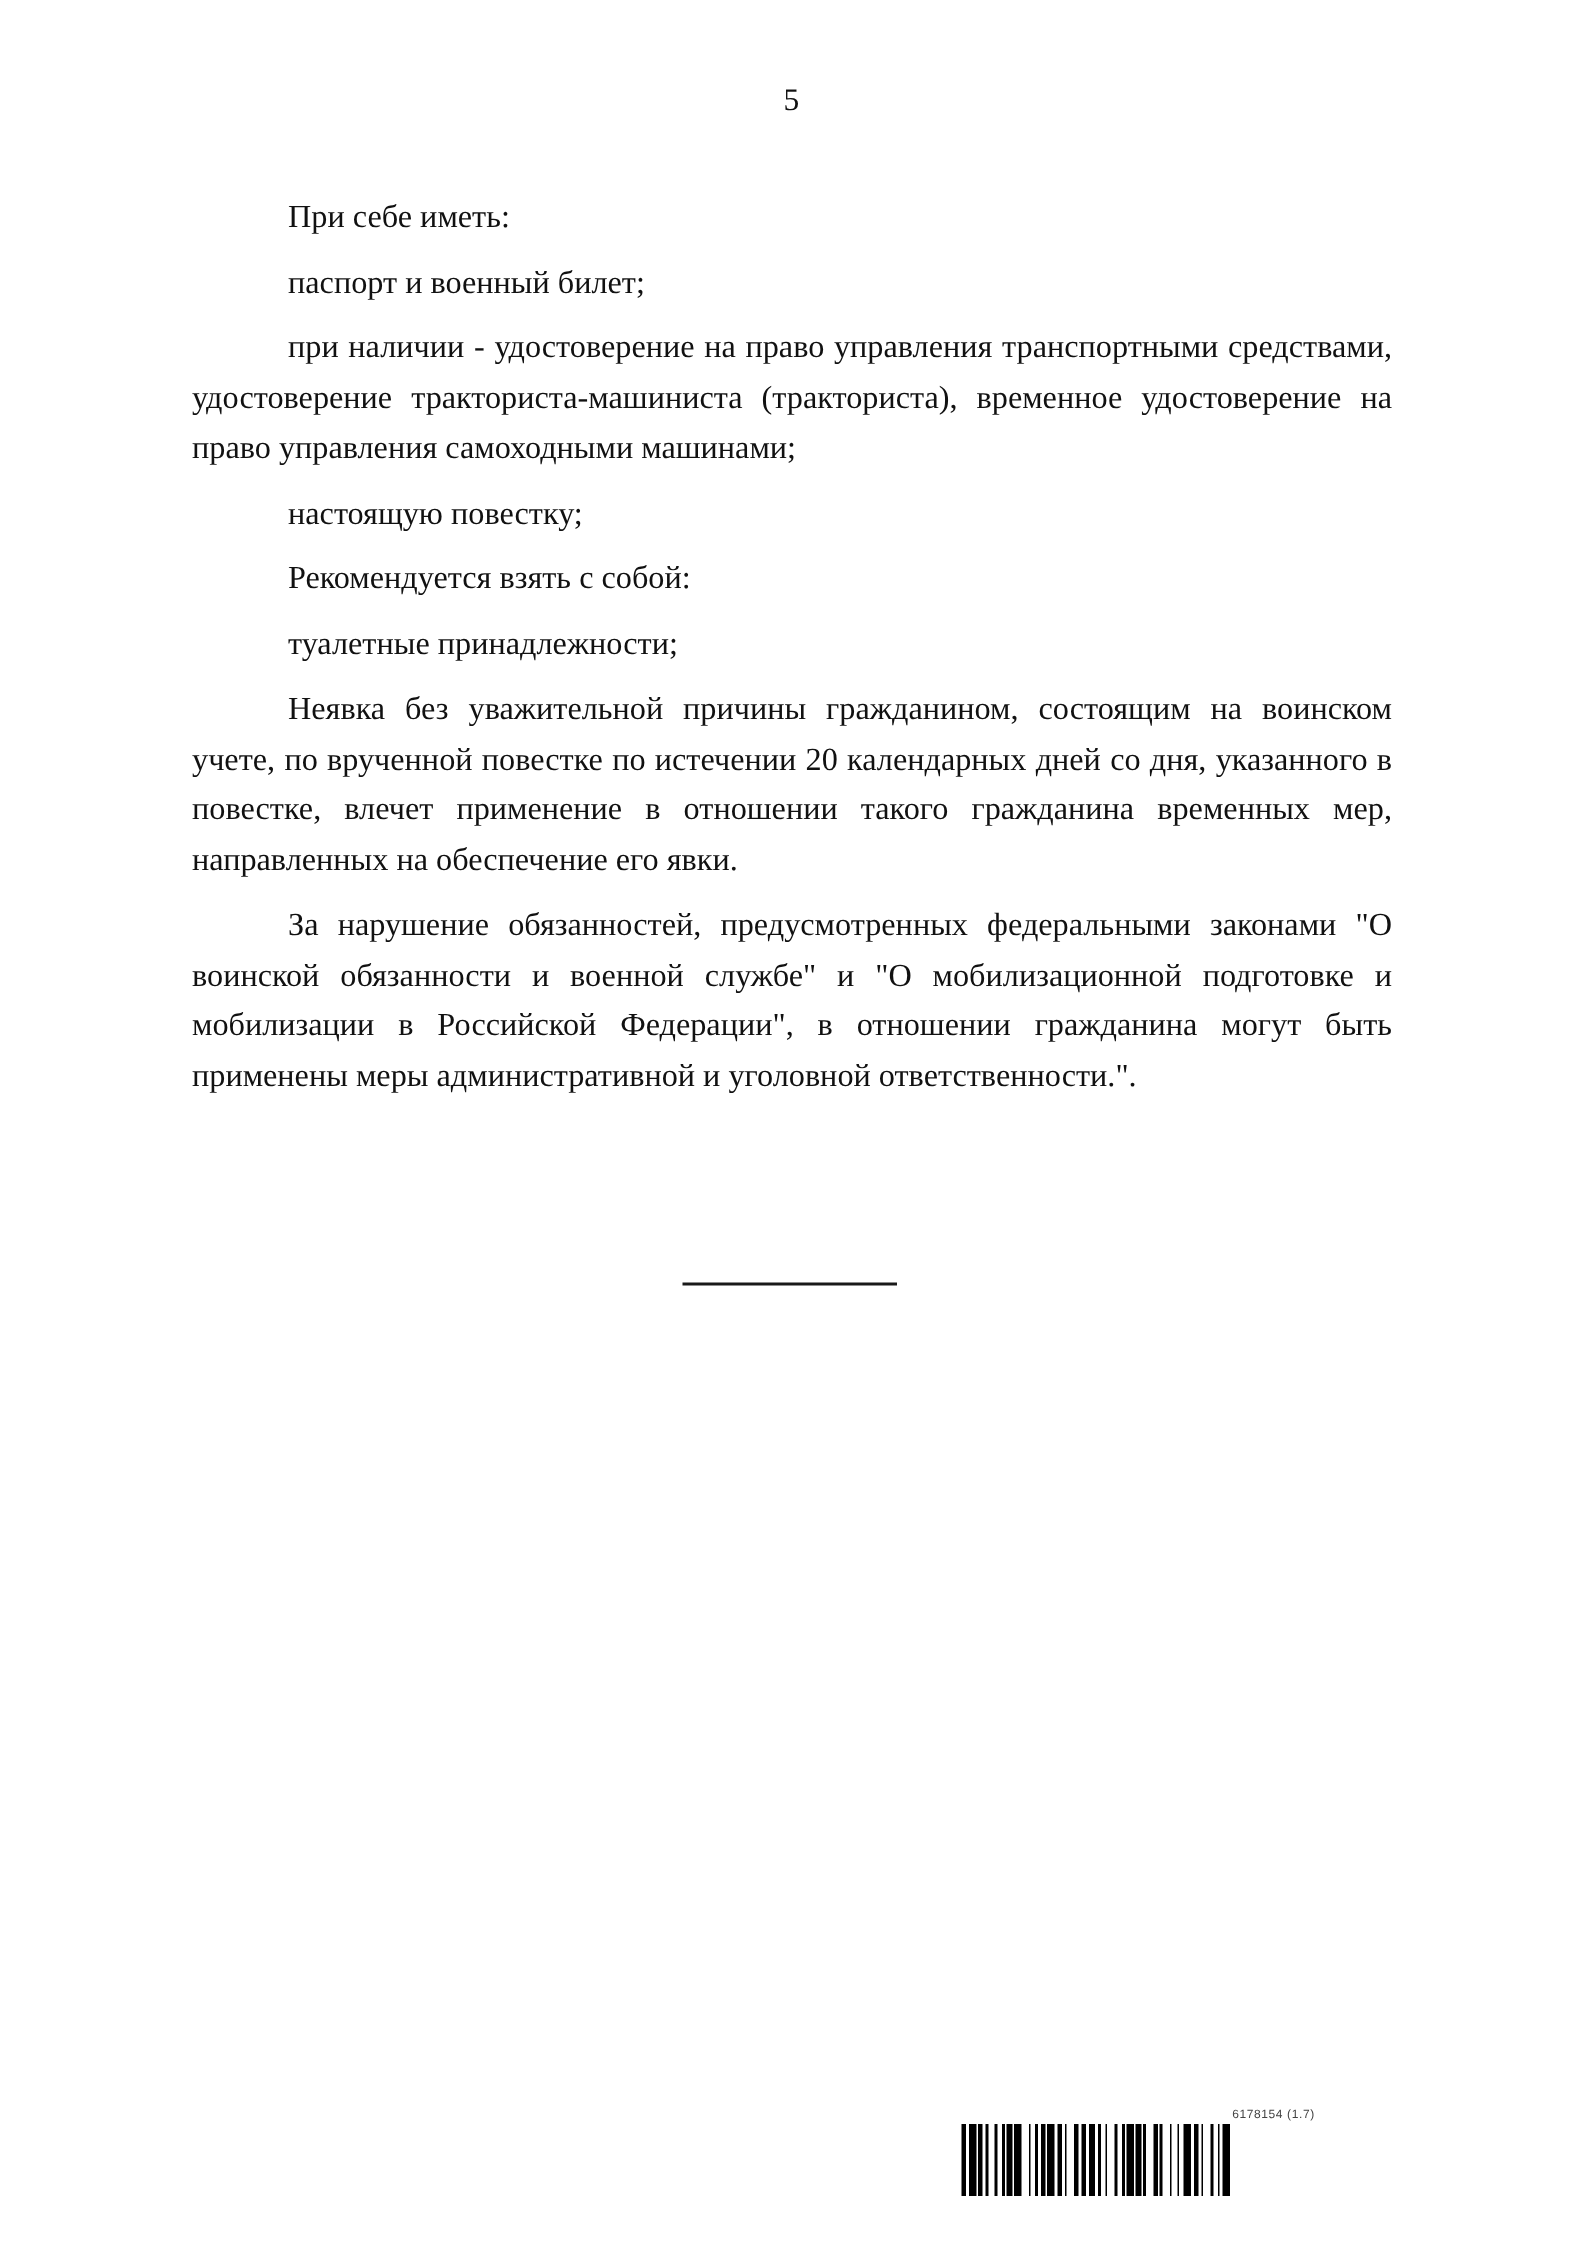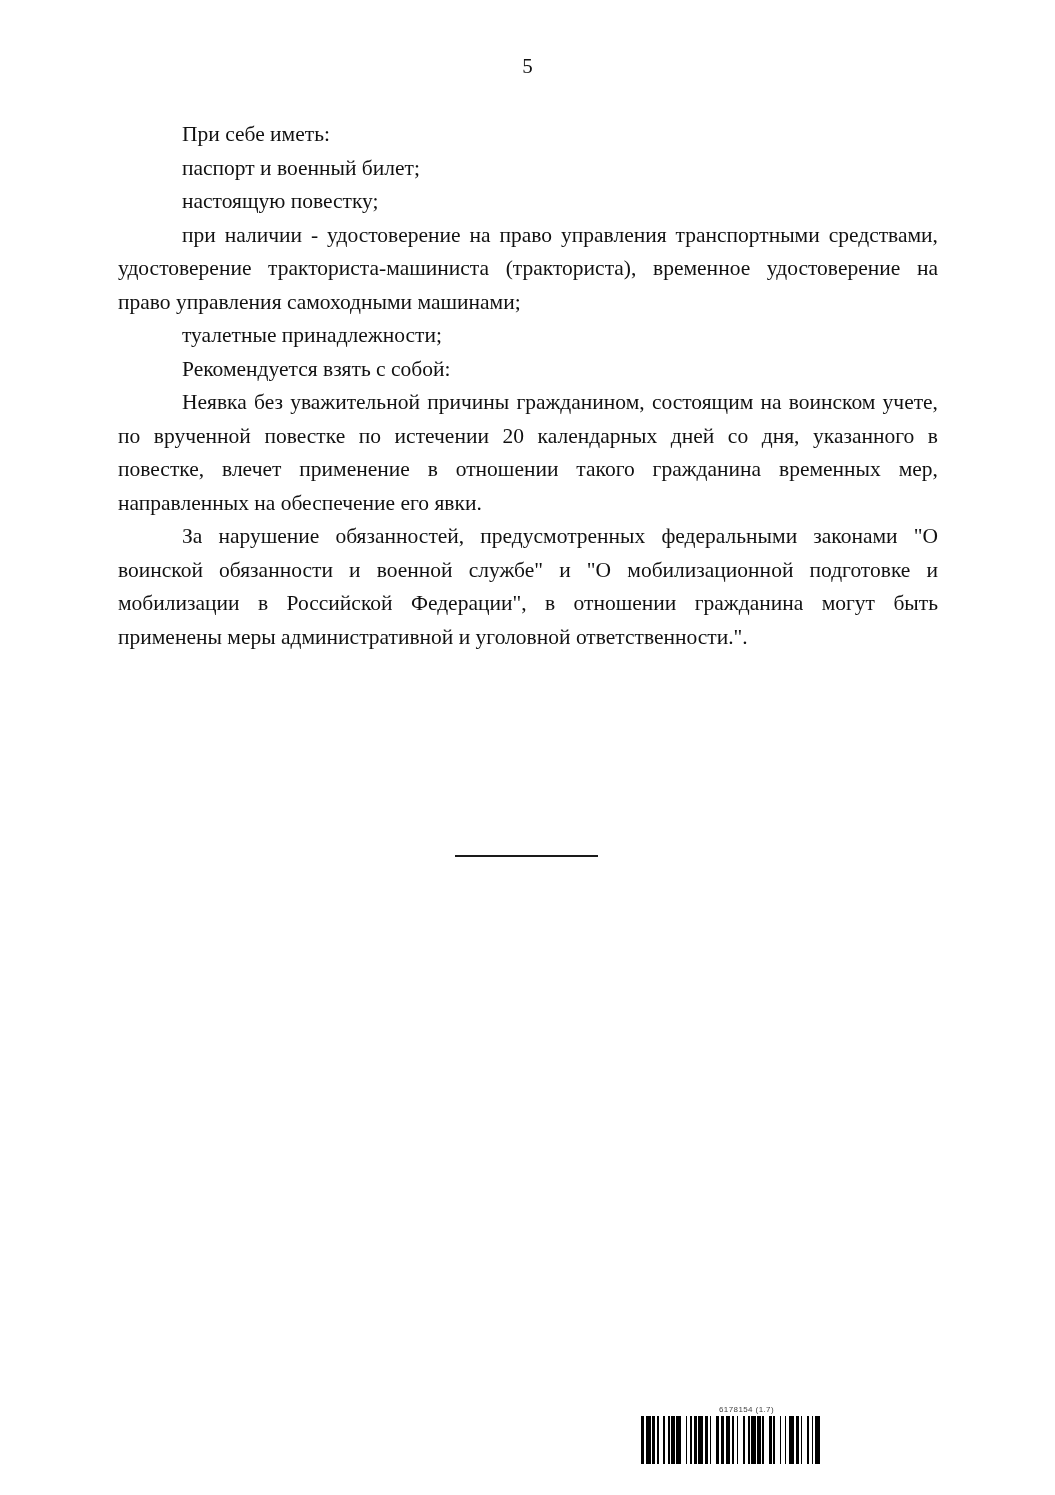--- a/index.html
+++ b/index.html
@@ -31,21 +31,21 @@
     position: absolute;
     top: 118px;
     left: 118px;
     width: 820px;
     font-size: 21.5px;
     line-height: 33.5px;
     text-align: justify;
     color: #111111;
   }
   .body-text p {
-    margin: 0;
+    margin: 10px;
     text-indent: 64px;
     text-align: justify;
     text-justify: inter-word;
   }
   
   .body-text p::after {
     content: "";
     display: inline-block;
     width: 100%;
   }
@@ -63,20 +63,21 @@
   .barcode-wrap {
     position: absolute;
     left: 641px;
     top: 1405px;
     width: 360px;
   }
   .barcode-label {
     font-family: "Liberation Sans", sans-serif;
     font-size: 8px;
     color: #444444;
+    text-align: center;
     letter-spacing: 0.4px;
     margin-bottom: 2px;
     width: 260px;
     margin-left: 78px;
   }
   .barcode {
     height: 48px;
     width: 360px;
     display: flex;
     align-items: stretch;
@@ -90,24 +91,24 @@
 </head>
 <body>
 
 <div class="page">
 
   <div class="page-number">5</div>
 
   <div class="body-text">
     <p class="no-justify">При себе иметь:</p>
     <p class="no-justify">паспорт и военный билет;</p>
+    <p class="no-justify">при наличии - удостоверение на право управления транспортными средствами, удостоверение тракториста-машиниста (тракториста), временное удостоверение на право управления самоходными машинами;</p>
     <p class="no-justify">настоящую повестку;</p>
-    <p class="no-justify">при наличии - удостоверение на право управления транспортными средствами, удостоверение тракториста-машиниста (тракториста), временное удостоверение на право управления самоходными машинами;</p>
+    <p class="no-justify">Рекомендуется взять с собой:</p>
     <p class="no-justify">туалетные принадлежности;</p>
-    <p class="no-justify">Рекомендуется взять с собой:</p>
     <p class="no-justify">Неявка без уважительной причины гражданином, состоящим на воинском учете, по врученной повестке по истечении 20 календарных дней со дня, указанного в повестке, влечет применение в отношении такого гражданина временных мер, направленных на обеспечение его явки.</p>
     <p class="no-justify">За нарушение обязанностей, предусмотренных федеральными законами "О воинской обязанности и военной службе" и "О мобилизационной подготовке и мобилизации в Российской Федерации", в отношении гражданина могут быть применены меры административной и уголовной ответственности.".</p>
   </div>
 
   <div class="divider"></div>
 
   <div class="barcode-wrap">
     <div class="barcode-label">6178154 (1.7)</div>
     <div class="barcode" id="barcode">
         <i style="width: 3.2px;"></i>

